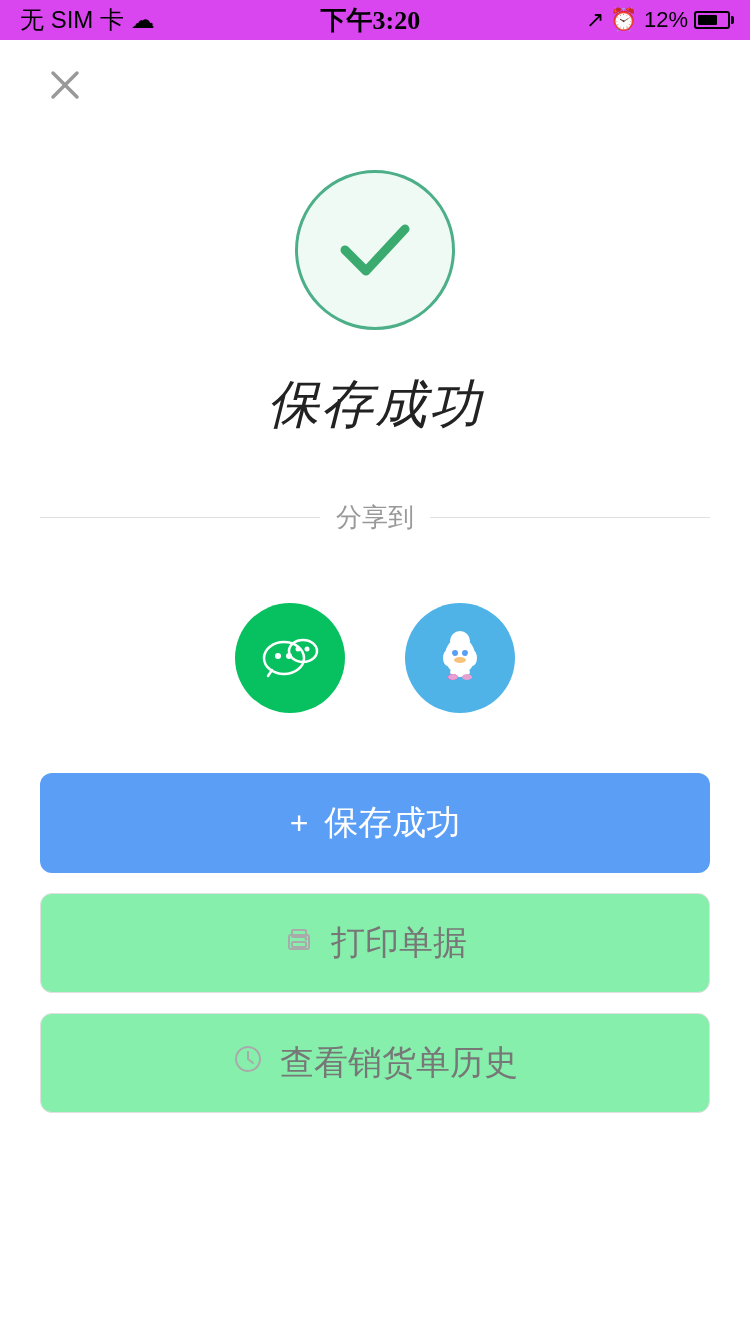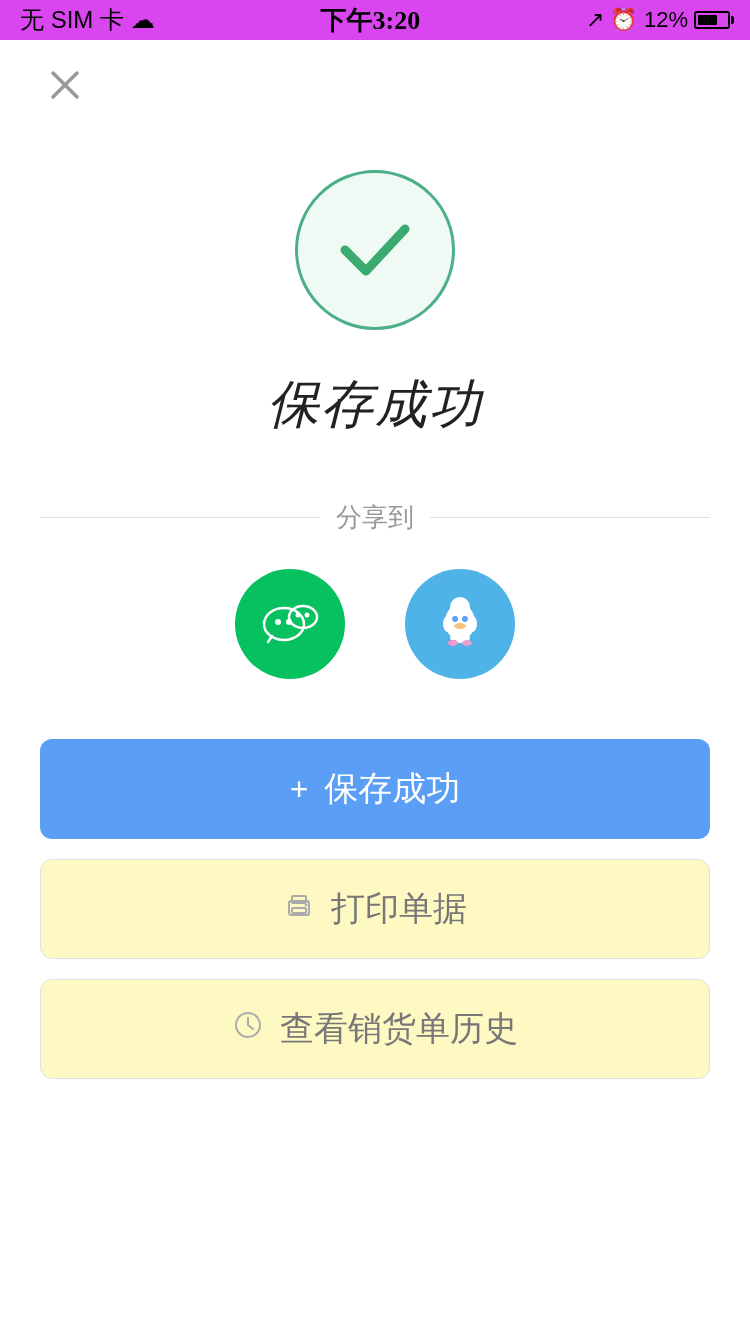--- a/index.html
+++ b/index.html
@@ -135,21 +135,21 @@
       display: flex;
       flex-direction: column;
       align-items: center;
       margin-bottom: 60px;
     }
     .divider-row {
       width: 100%;
       display: flex;
       align-items: center;
       gap: 16px;
-      margin-bottom: 34px;
+      margin-bottom: 68px;
     }
     .divider-line {
       flex: 1;
       height: 1px;
       background: #e0e0e0;
     }
     .divider-text {
       font-size: 26px;
       color: #999;
       white-space: nowrap;
@@ -203,21 +203,21 @@
       font-size: 34px;
       cursor: pointer;
       border: none;
       outline: none;
     }
     .action-btn-primary {
       background: #5b9ef5;
       color: #fff;
     }
     .action-btn-secondary {
-      background: #fef9c3;
+      background: #86efac;
       color: #777;
       border: 1px solid #e0e0e0;
     }
     .action-btn-icon {
       font-size: 32px;
     }
   </style>
 </head>
 <body>
 

